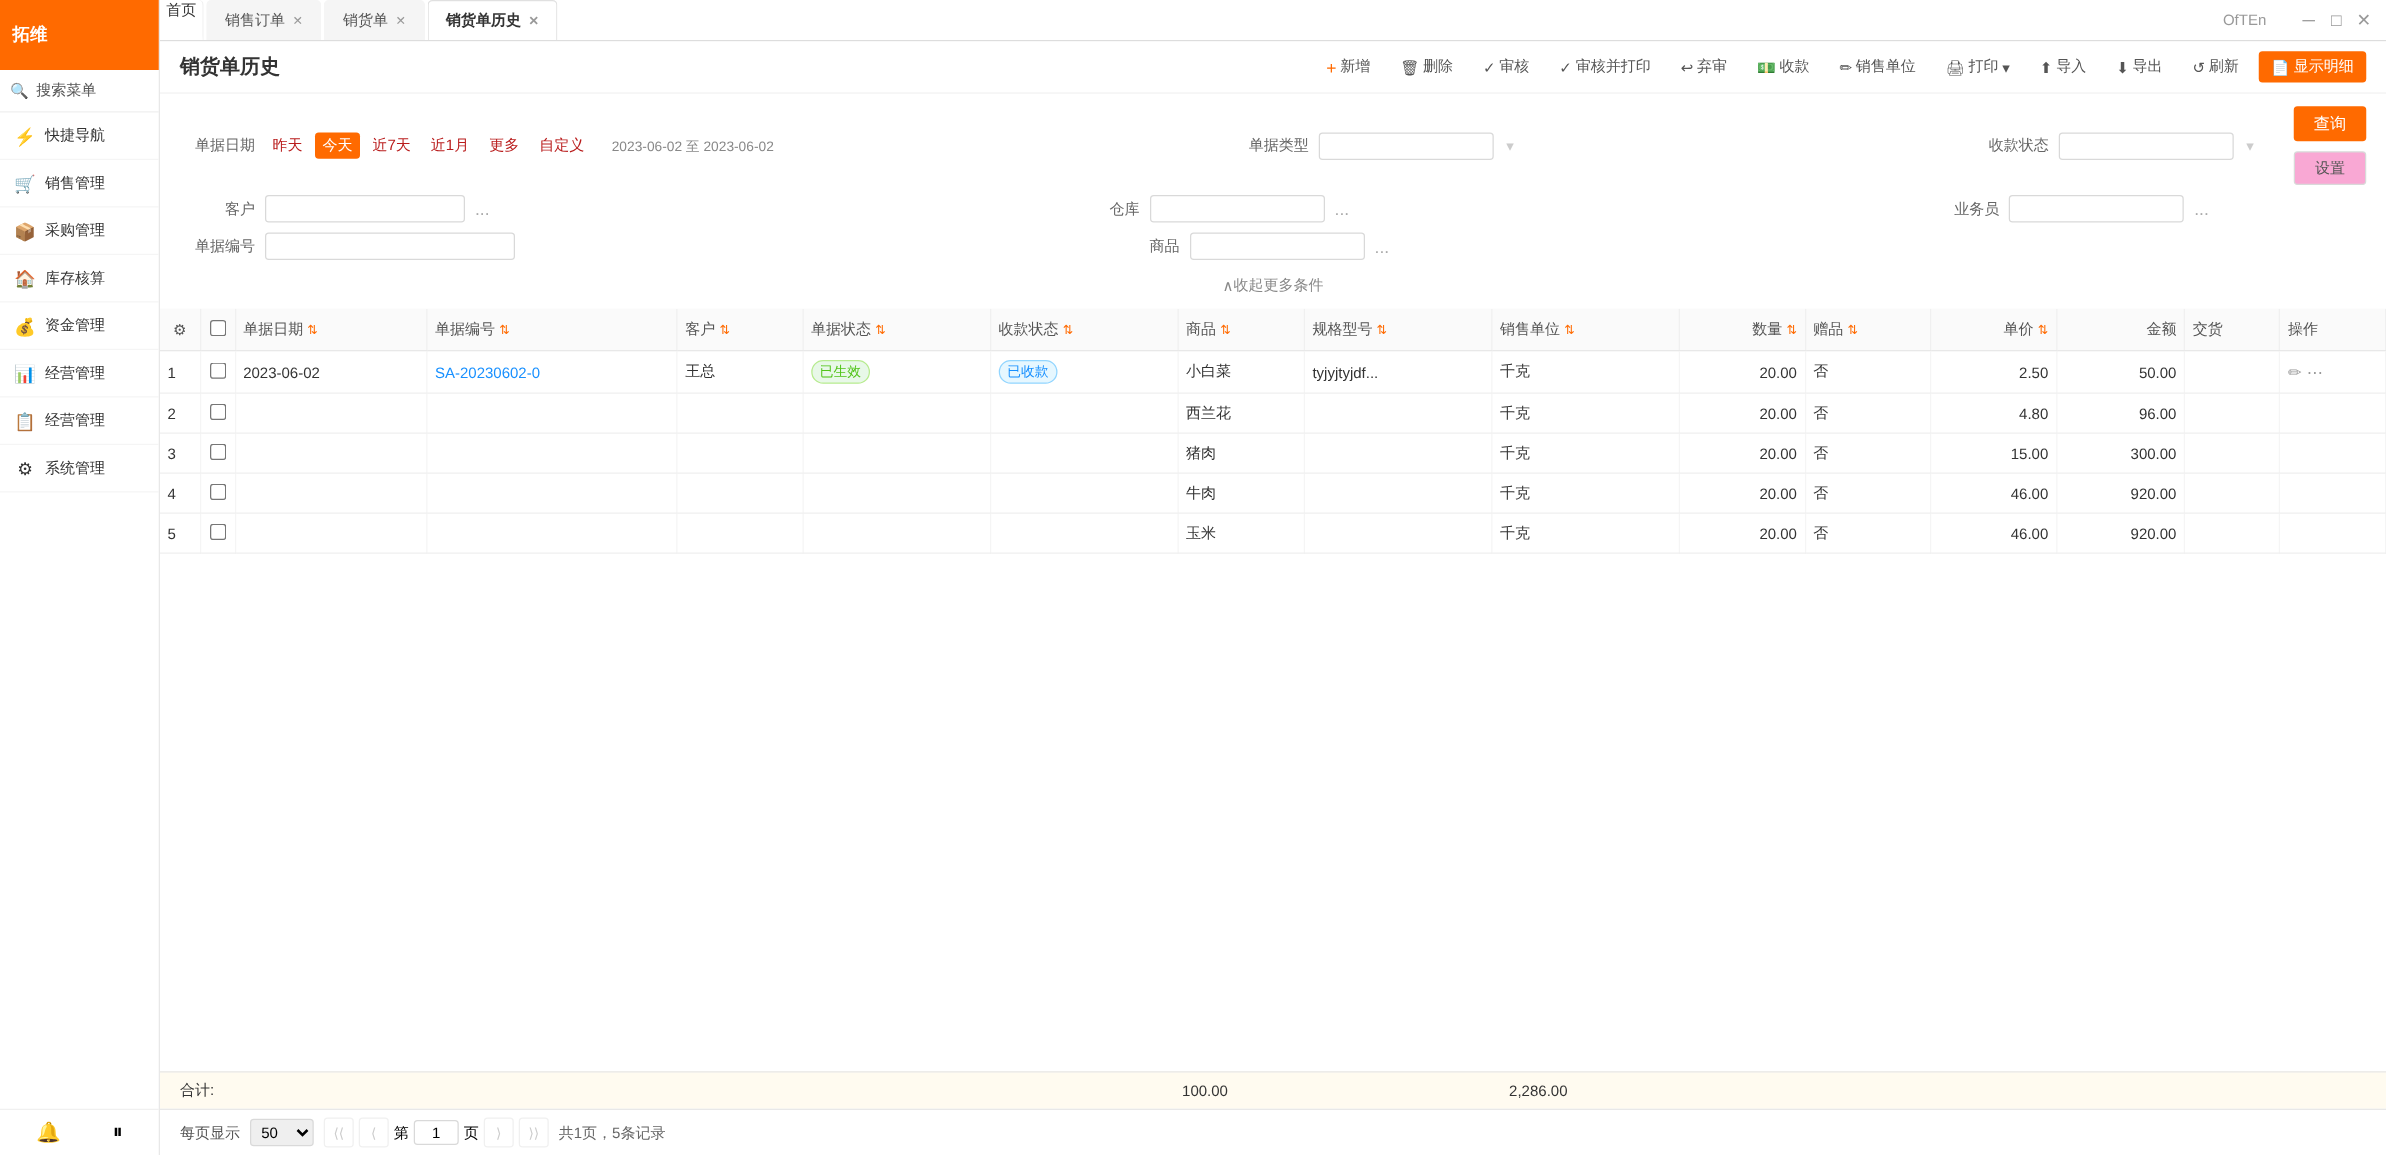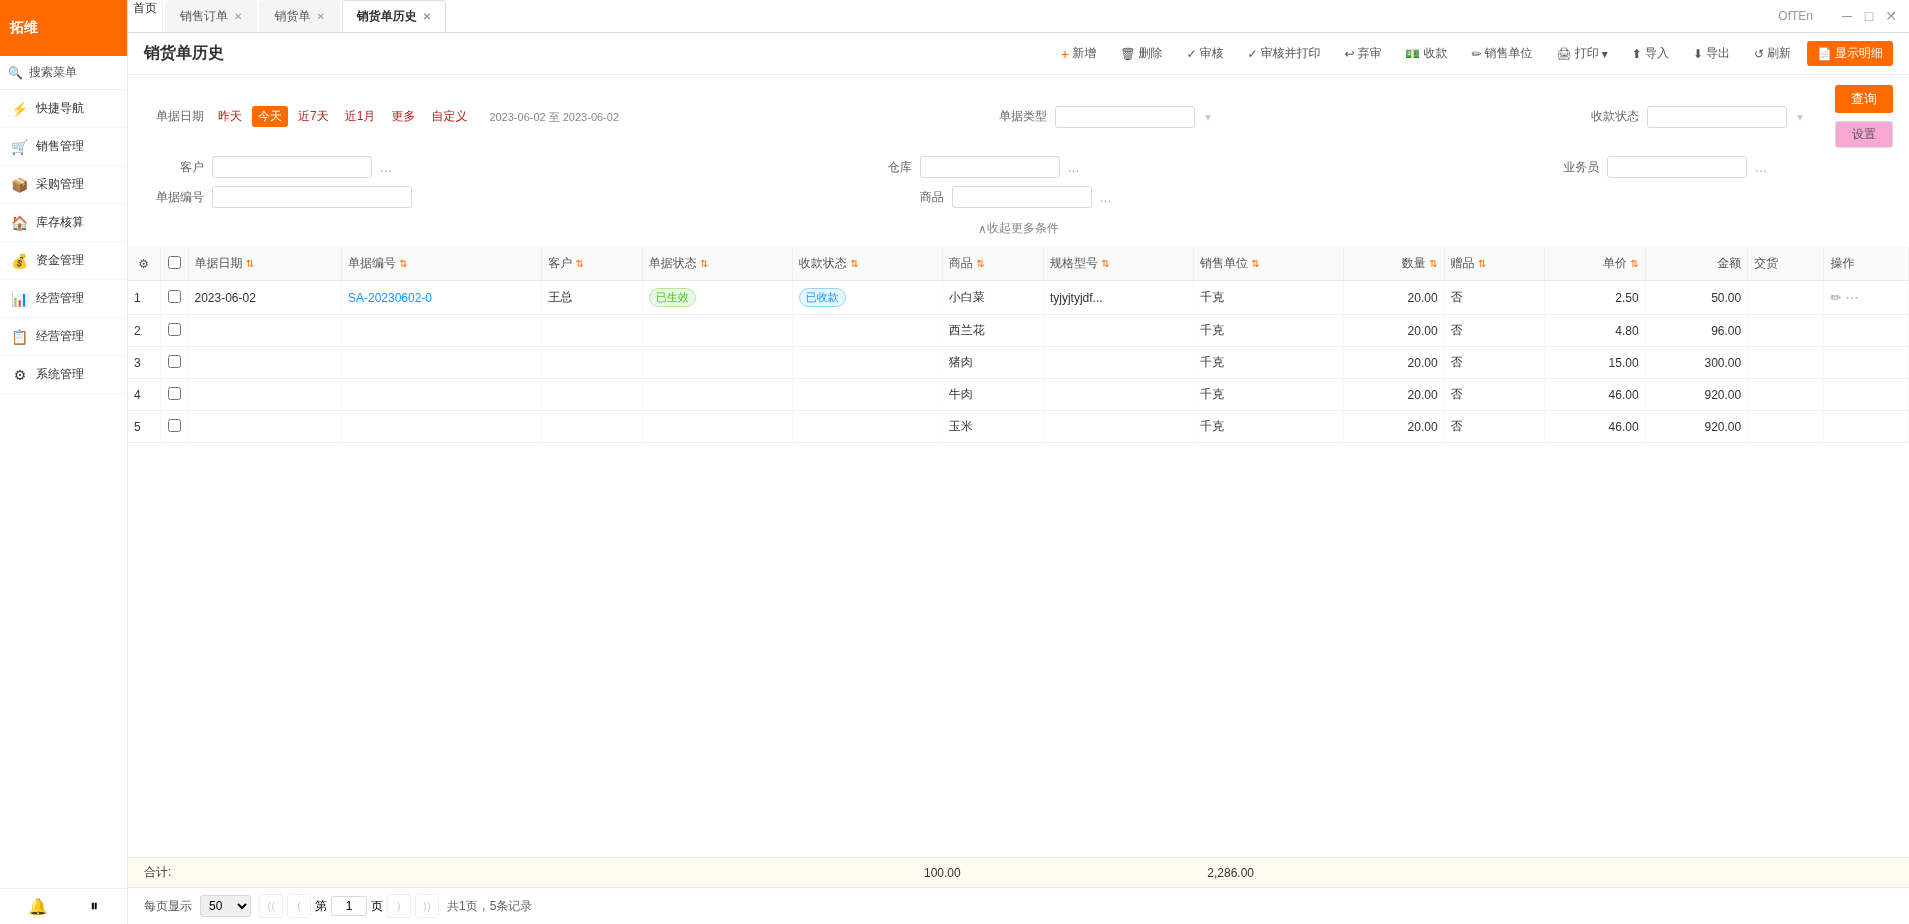--- a/index.html
+++ b/index.html
@@ -455,21 +455,21 @@
   </tr>
           </tbody>
       </table>
     </div>
 
     <div class="table-footer">
       <span class="footer-label">合计:</span>
       <div class="footer-cells" style="flex:1;">
 
         <div style="flex:0 0 720px;"></div>
-        <div style="flex:0 0 80px;text-align:left;">100.00</div>
+        <div style="flex:0 0 80px;text-align:center;">100.00</div>
         <div style="flex:0 0 50px;"></div>
         <div style="flex:0 0 80px;"></div>
         <div style="flex:0 0 120px;text-align:right;">2,286.00</div>
       </div>
     </div>
 
     <div class="pagination-bar">
       <span class="page-size-label">每页显示</span>
       <select class="page-size-select">
         <option>50</option>

